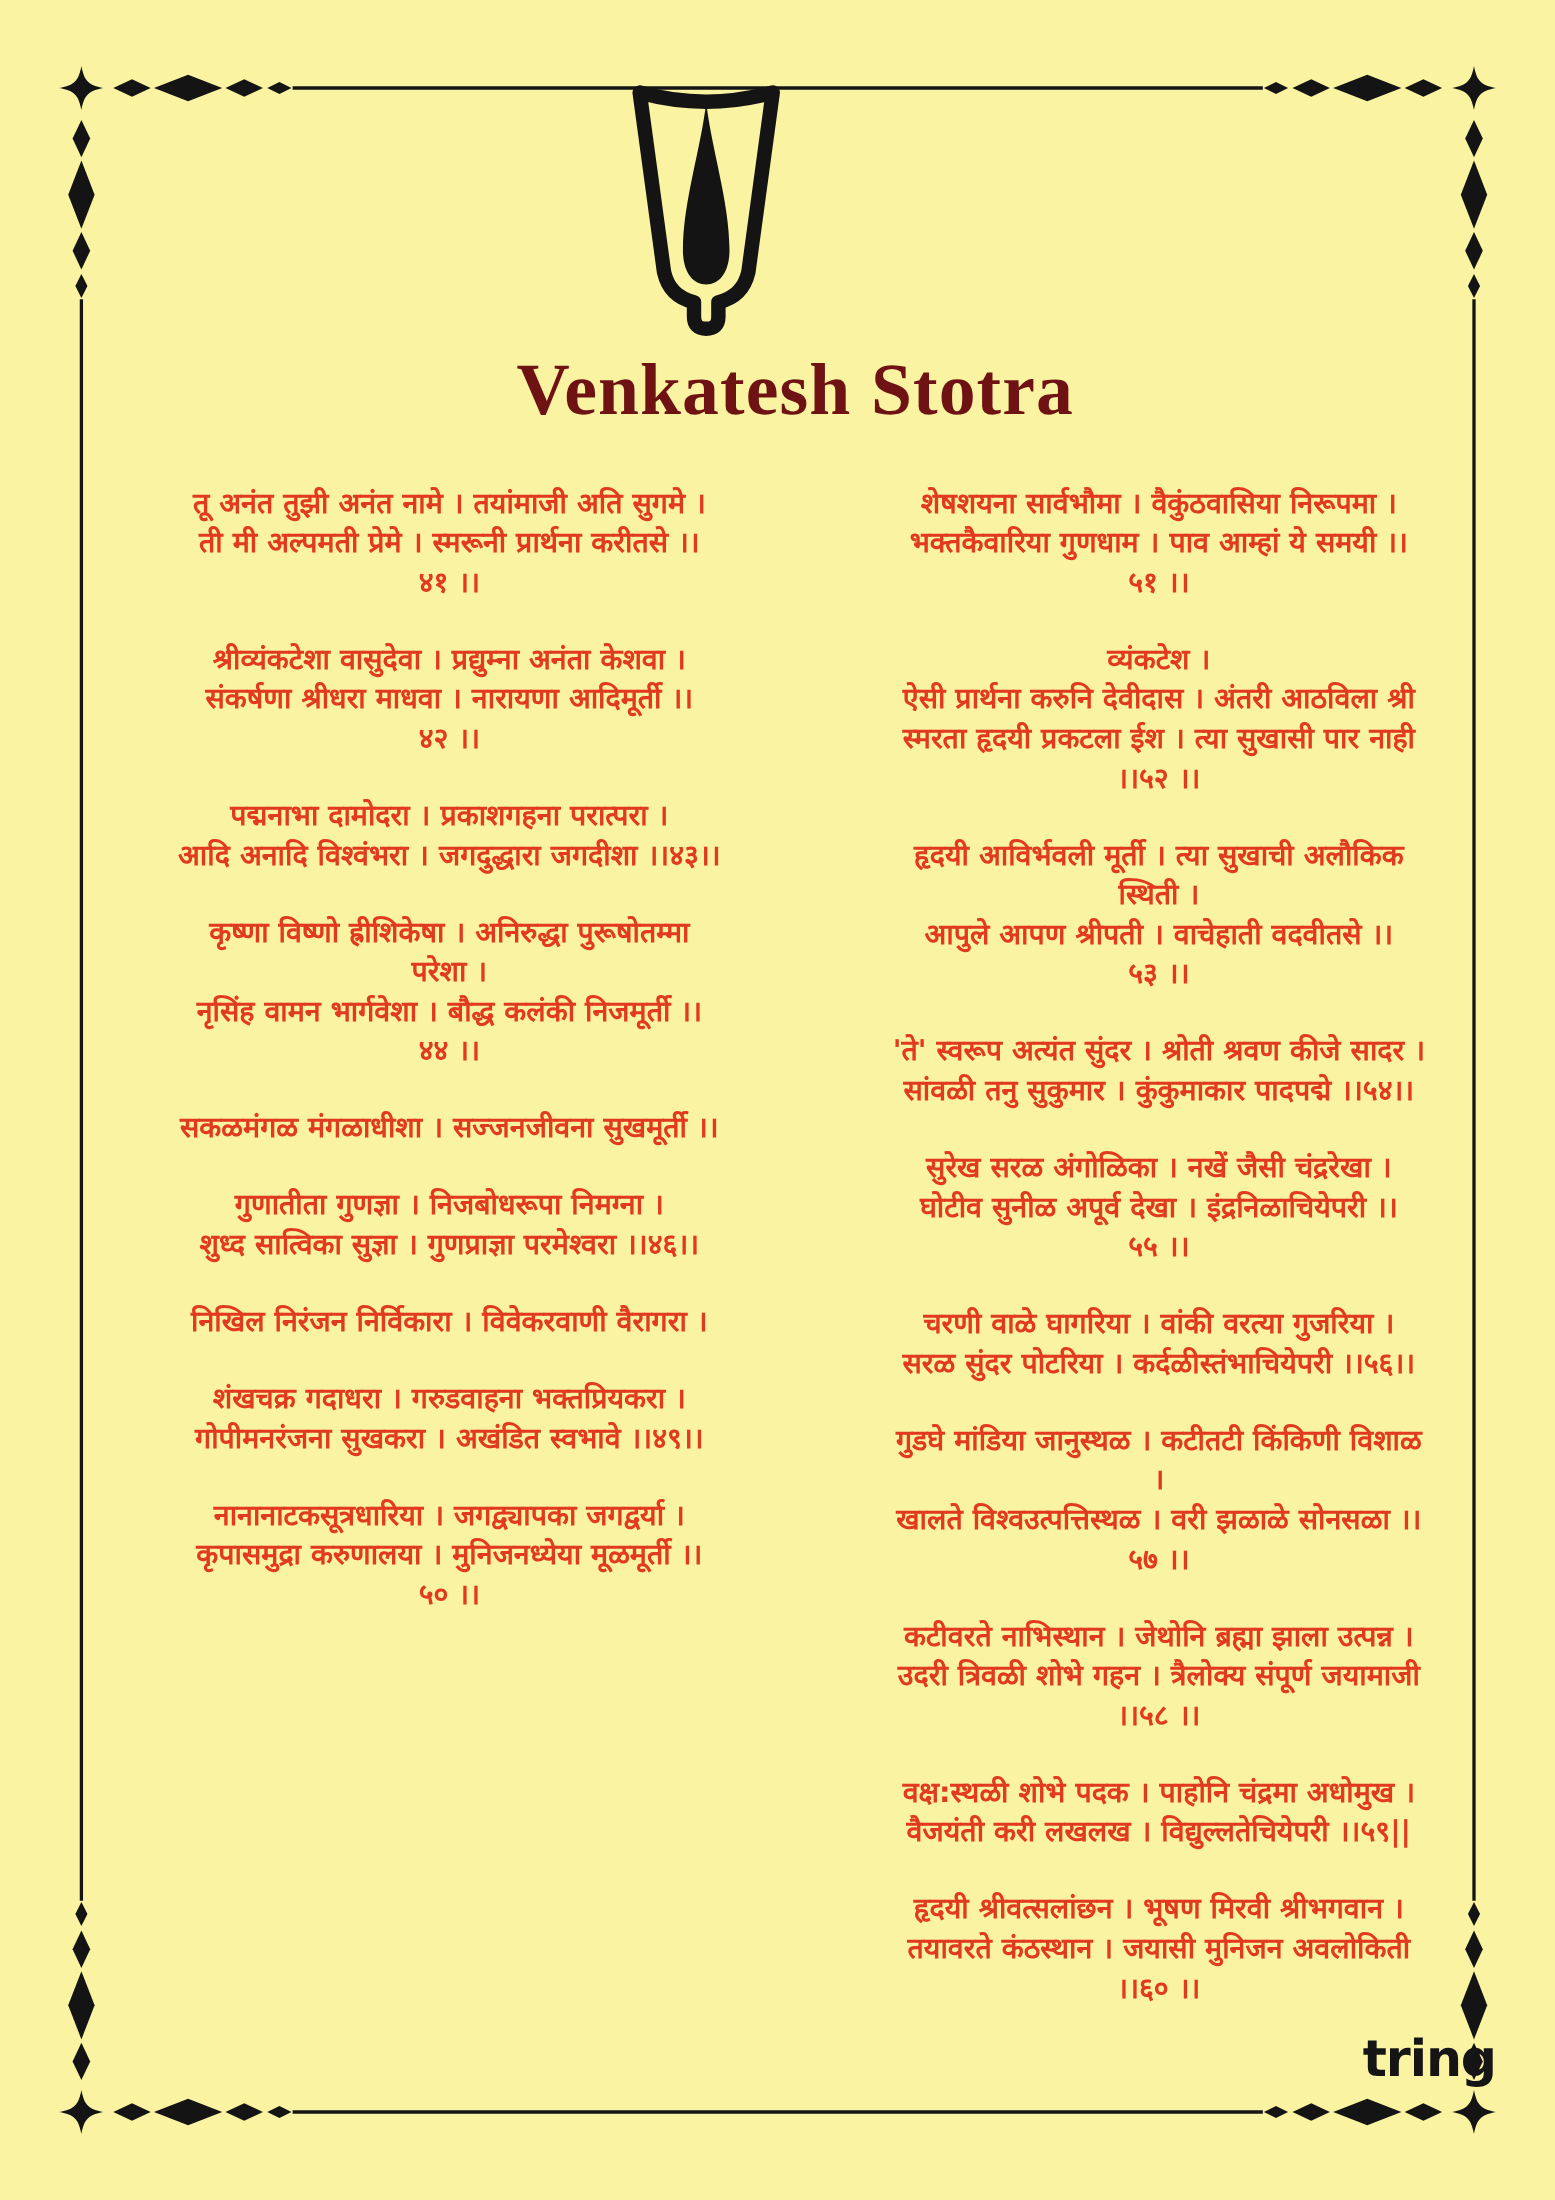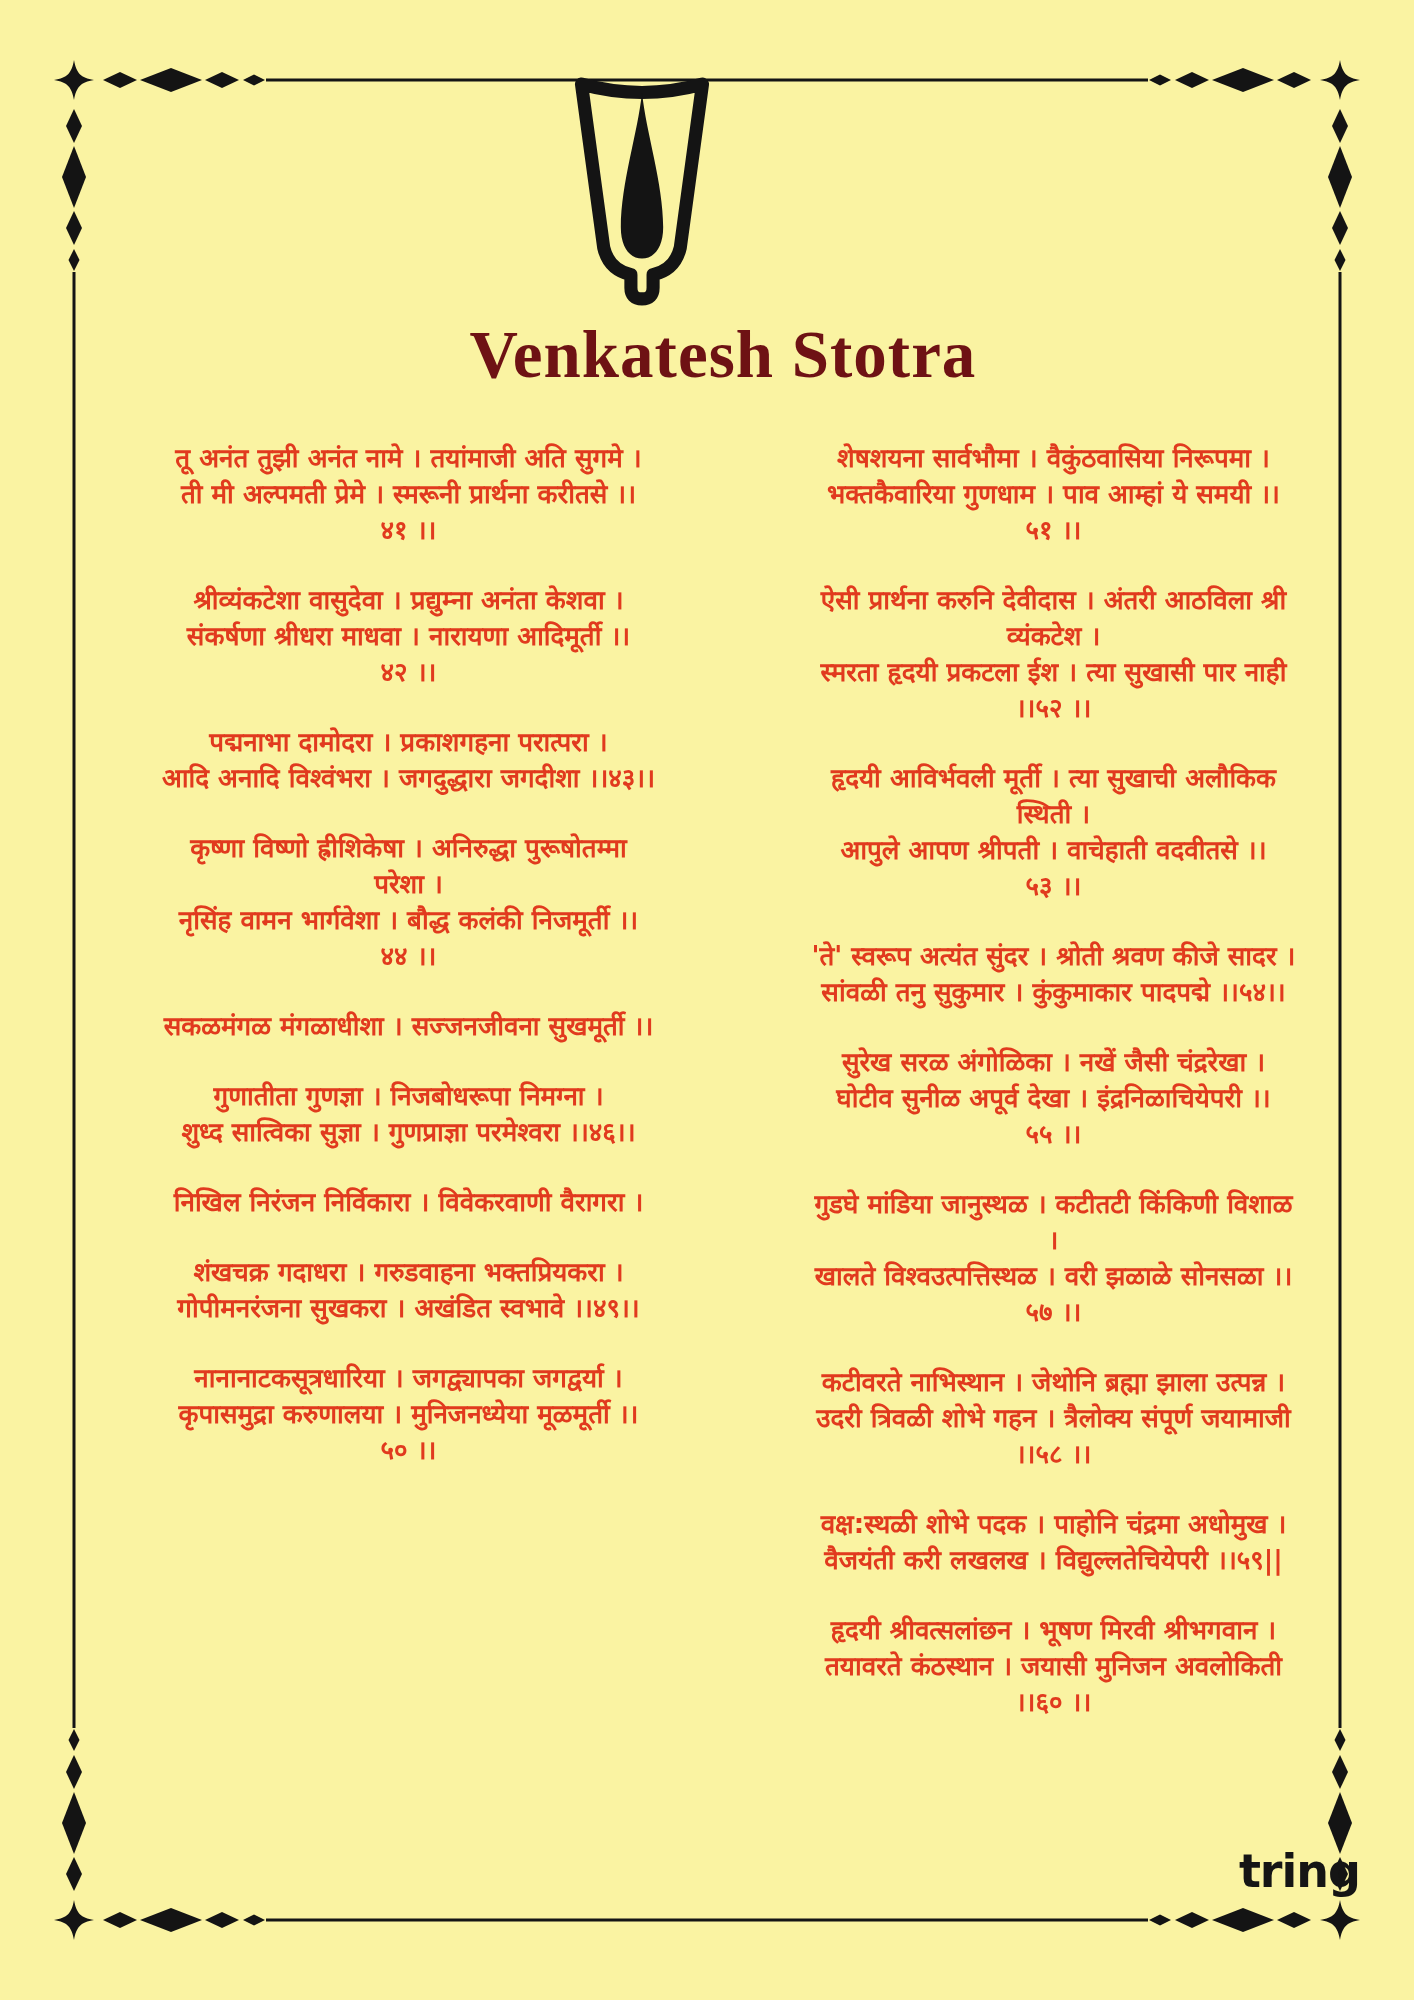--- a/index.html
+++ b/index.html
@@ -161,41 +161,45 @@
           <div class="verse-line">५० ।।</div>
         </div>
       </div>
     <div class="col" id="col-right">
         <div class="verse">
           <div class="verse-line">शेषशयना सार्वभौमा  । वैकुंठवासिया निरूपमा  ।</div>
           <div class="verse-line">भक्तकैवारिया गुणधाम  । पाव आम्हां ये समयी  ।।</div>
           <div class="verse-line">५१ ।।</div>
         </div>
         <div class="verse">
+          <div class="verse-line">व्यंकटेश  ।</div>
           <div class="verse-line">ऐसी प्रार्थना करुनि देवीदास  । अंतरी आठविला श्री</div>
-          <div class="verse-line">व्यंकटेश  ।</div>
           <div class="verse-line">स्मरता हृदयी प्रकटला ईश  । त्या सुखासी पार नाही</div>
           <div class="verse-line">।।५२ ।।</div>
         </div>
         <div class="verse">
           <div class="verse-line">हृदयी आविर्भवली मूर्ती  । त्या सुखाची अलौकिक</div>
           <div class="verse-line">स्थिती  ।</div>
           <div class="verse-line">आपुले आपण श्रीपती  । वाचेहाती वदवीतसे  ।।</div>
           <div class="verse-line">५३ ।।</div>
         </div>
         <div class="verse">
           <div class="verse-line">'ते' स्वरूप अत्यंत सुंदर  । श्रोती श्रवण कीजे सादर  ।</div>
           <div class="verse-line">सांवळी तनु सुकुमार  । कुंकुमाकार पादपद्मे  ।।५४।।</div>
         </div>
         <div class="verse">
           <div class="verse-line">सुरेख सरळ अंगोळिका  । नखें जैसी चंद्ररेखा  ।</div>
           <div class="verse-line">घोटीव सुनीळ अपूर्व देखा  । इंद्रनिळाचियेपरी  ।।</div>
           <div class="verse-line">५५ ।।</div>
         </div>
         <div class="verse">
+          <div class="verse-line">चरणी वाळे घागरिया  । वांकी वरत्या गुजरिया  ।</div>
+          <div class="verse-line">सरळ सुंदर पोटरिया  । कर्दळीस्तंभाचियेपरी  ।।५६।।</div>
+        </div>
+        <div class="verse">
           <div class="verse-line">गुडघे मांडिया जानुस्थळ  । कटीतटी किंकिणी विशाळ</div>
           <div class="verse-line">।</div>
           <div class="verse-line">खालते विश्वउत्पत्तिस्थळ  । वरी झळाळे सोनसळा  ।।</div>
           <div class="verse-line">५७ ।।</div>
         </div>
         <div class="verse">
           <div class="verse-line">कटीवरते नाभिस्थान  । जेथोनि ब्रह्मा झाला उत्पन्न  ।</div>
           <div class="verse-line">उदरी त्रिवळी शोभे गहन  । त्रैलोक्य संपूर्ण जयामाजी</div>
           <div class="verse-line">।।५८ ।।</div>
         </div>

